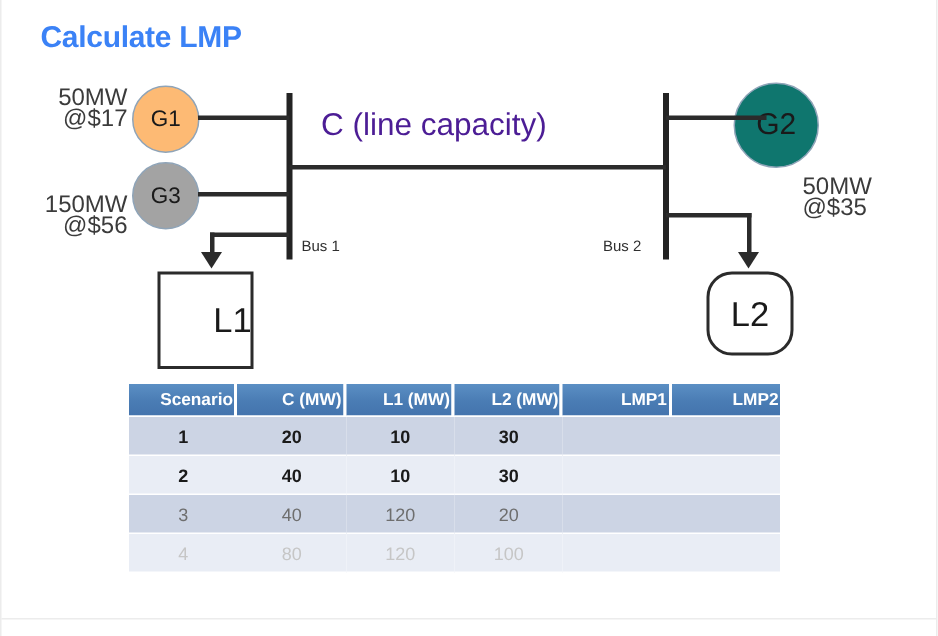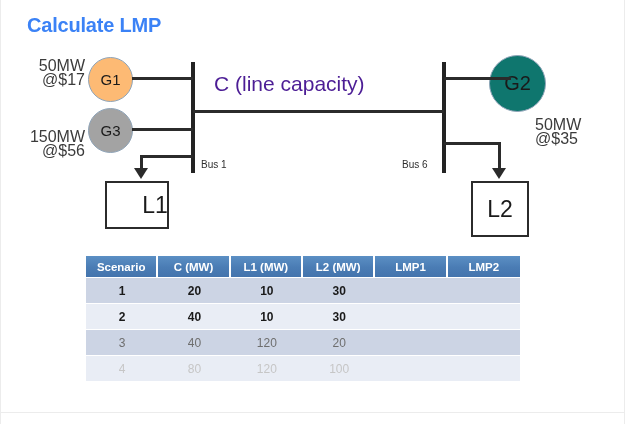--- a/index.html
+++ b/index.html
@@ -92,33 +92,33 @@
     border-top:11px solid #2b2b2b;
   }
 
   
   .load{
     position:absolute;
     border:2px solid #2b2b2b;background:#ffffff;
     display:flex;align-items:center;justify-content:center;
     font-size:23px;color:#1a1a1a;box-sizing:border-box;
   }
-  #load-l1{left:104px;top:181px;width:64px;height:48px;padding-left:36px;}
-  #load-l2{left:470px;top:181px;width:58px;height:56px;}
+  #load-l1{left:104px;top:181px;width:64px;height:65px;padding-left:36px;}
+  #load-l2{left:470px;top:181px;width:58px;height:56px;border-radius:17px;}
 
   
   #table-wrap{
     position:absolute;left:85px;top:256px;width:434px;
   }
   table{border-collapse:separate;border-spacing:0;width:434px;table-layout:fixed;}
   thead th{
     height:22px;
     background:linear-gradient(180deg,#5b8fc4 0%,#4a7cb4 55%,#4474ad 100%);
     color:#ffffff;font-size:11.5px;font-weight:bold;
-    text-align:center;
+    text-align:right;
     border-right:2px solid #ffffff;
     border-bottom:1px solid #ffffff;
     box-sizing:border-box;
   }
   thead th:last-child{border-right:none;}
   tbody td{
     height:26px;text-align:center;
     font-size:12px;color:#1a1a1a;font-weight:bold;
     border-bottom:1px solid #ffffff;
     box-sizing:border-box;
@@ -161,21 +161,21 @@
     <div class="gen" id="gen-g3">
       <span>G3</span>
     </div>
     <div class="gen" id="gen-g2">
       <span>G2</span>
     </div>
 
     <div class="busbar" id="busbar-1"></div>
     <div class="busbar" id="busbar-2"></div>
     <div class="bus-label" id="bus1-label">Bus 1</div>
-    <div class="bus-label" id="bus2-label">Bus 6</div>
+    <div class="bus-label" id="bus2-label">Bus 2</div>
 
     <div class="wire" id="wire-g1"></div>
     <div class="wire" id="wire-g3"></div>
     <div class="wire" id="wire-g2"></div>
     <div class="wire" id="wire-tie"></div>
 
     <div id="cap-text">C (line capacity)</div>
 
     <div class="wire" id="wire-l1-h"></div>
     <div class="wire" id="wire-l1-v"></div>

